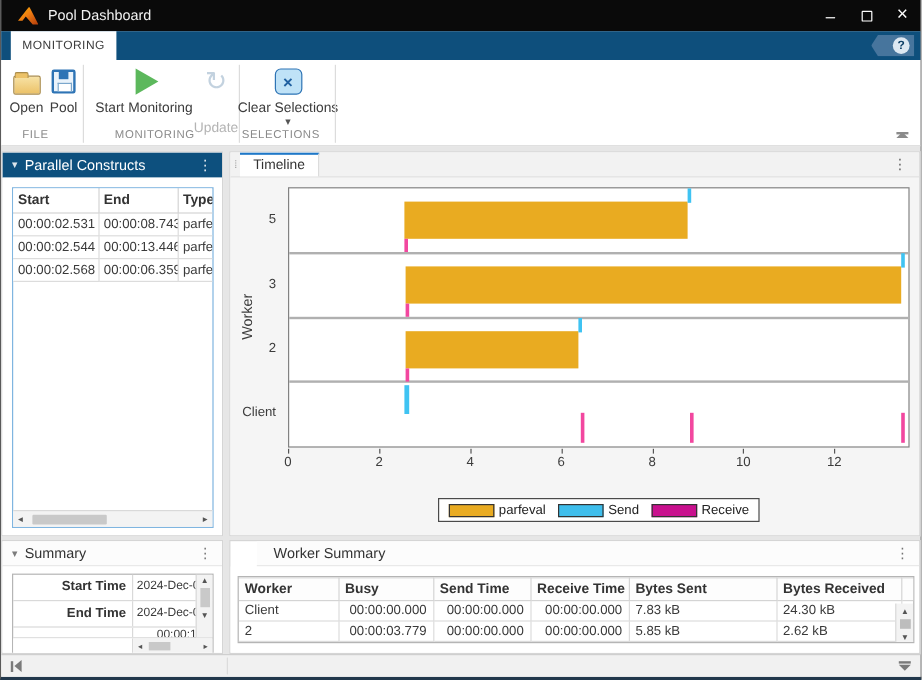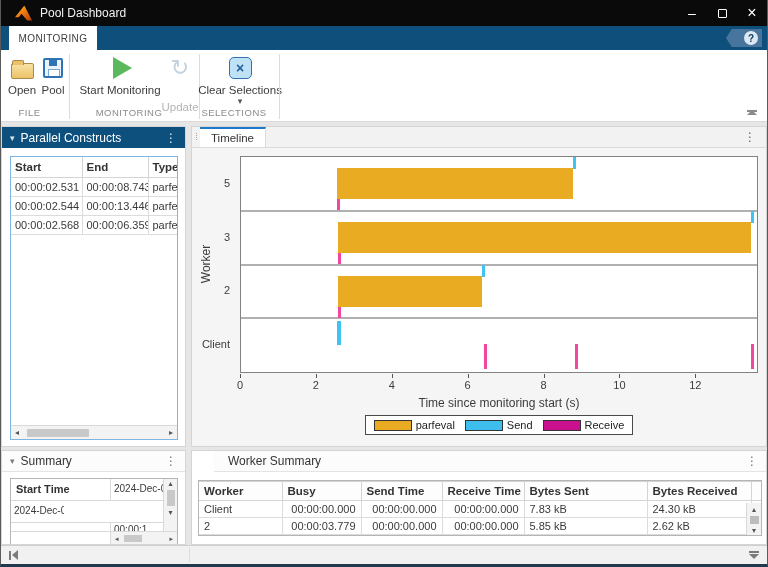--- a/index.html
+++ b/index.html
@@ -87,21 +87,21 @@
   .xtlab { position:absolute; top:6px; transform:translateX(-50%); font-size:11px; color:#3c3c3c; }
   .xlabel { position:absolute; left:48px; width:518px; top:248px; text-align:center; font-size:12px; color:#3c3c3c; }
   .legend { position:absolute; left:48px; width:518px; top:267px; display:flex; justify-content:center; }
   .legend-box { display:flex; align-items:center; border:1px solid #4a4a4a; background:#fff; padding:3px 8px; gap:10px; }
   .litem { display:flex; align-items:center; gap:4px; }
   .lswatch { width:38px; height:11px; border:1px solid #333; }
   .llab { font-size:11px; color:#222; }
 
   
   .sm-body { position:absolute; top:21px; left:0; right:0; bottom:0; background:#fff; }
-  .sm-box { position:absolute; left:8px; top:6px; width:168px; border:1px solid #b5b5b5; background:#fff; }
+  .sm-box { position:absolute; left:8px; top:6px; width:168px; border:1px solid #b5b5b5; background:#fff;text-align:right; }
   .sm-row { display:flex; height:22px; border-bottom:1px solid #d9d9d9; }
   .sm-label { width:100px; border-right:1px solid #d9d9d9; font-weight:bold; font-size:11px; padding:4px 5px; white-space:nowrap; overflow:hidden; }
   .sm-value { width:53px; font-size:10px; padding:4px 0 4px 3px; white-space:nowrap; overflow:hidden; color:#3a3a3a; }
   .sm-vscroll { position:absolute; right:0; top:0; width:14px; height:52px; background:#f3f3f3; border-left:1px solid #d9d9d9; display:flex; flex-direction:column; align-items:center; font-size:8px; color:#555; }
   .sm-vthumb { width:8px; height:16px; background:#c9c9c9; margin:2px 0; }
   .sm-row.partial { height:9px; overflow:hidden; border-bottom:1px solid #d9d9d9; }
   .sm-row.partial .sm-value { padding-top:1px; }
   .sm-hscroll { display:flex; height:13px; }
   .sm-hscroll .lcell { width:100px; border-right:1px solid #d9d9d9; background:#fff; }
   .sm-hscroll .track { flex:1; background:#f3f3f3; display:flex; align-items:center; font-size:7px; color:#555; }
@@ -293,21 +293,20 @@
             <div class="xtlab" style="left: 151.765px;">4</div>
             <div class="xtmark" style="left: 227.647px;"></div>
             <div class="xtlab" style="left: 227.647px;">6</div>
             <div class="xtmark" style="left: 303.529px;"></div>
             <div class="xtlab" style="left: 303.529px;">8</div>
             <div class="xtmark" style="left: 379.412px;"></div>
             <div class="xtlab" style="left: 379.412px;">10</div>
             <div class="xtmark" style="left: 455.294px;"></div>
             <div class="xtlab" style="left: 455.294px;">12</div>
           </div>
-        <div class="xlabel">Time since monitoring start (s)</div>
         <div class="legend">
           <div class="legend-box" id="legend">
               <div class="litem">
                 <span class="lswatch" style="background: rgb(233, 171, 33);"></span>
                 <span class="llab">parfeval</span>
               </div>
               <div class="litem">
                 <span class="lswatch" style="background: rgb(62, 190, 236);"></span>
                 <span class="llab">Send</span>
               </div>
@@ -326,20 +325,21 @@
         <span>Summary</span>
         <span class="ph-kebab">⋮</span>
       </div>
       <div class="sm-body">
         <div class="sm-box">
           <div class="sm-row">
             <span class="sm-label">Start Time</span>
             <span class="sm-value">2024-Dec-02</span>
           </div>
           <div class="sm-row">
+            <span class="sm-label">End Time</span>
             <span class="sm-value">2024-Dec-02</span>
           </div>
           <div class="sm-row partial">
             <span class="sm-label"></span>
             <span class="sm-value">00:00:1</span>
           </div>
           <div class="sm-hscroll">
             <span class="lcell"></span>
             <span class="track">
               <span class="sarrow">◂</span>

